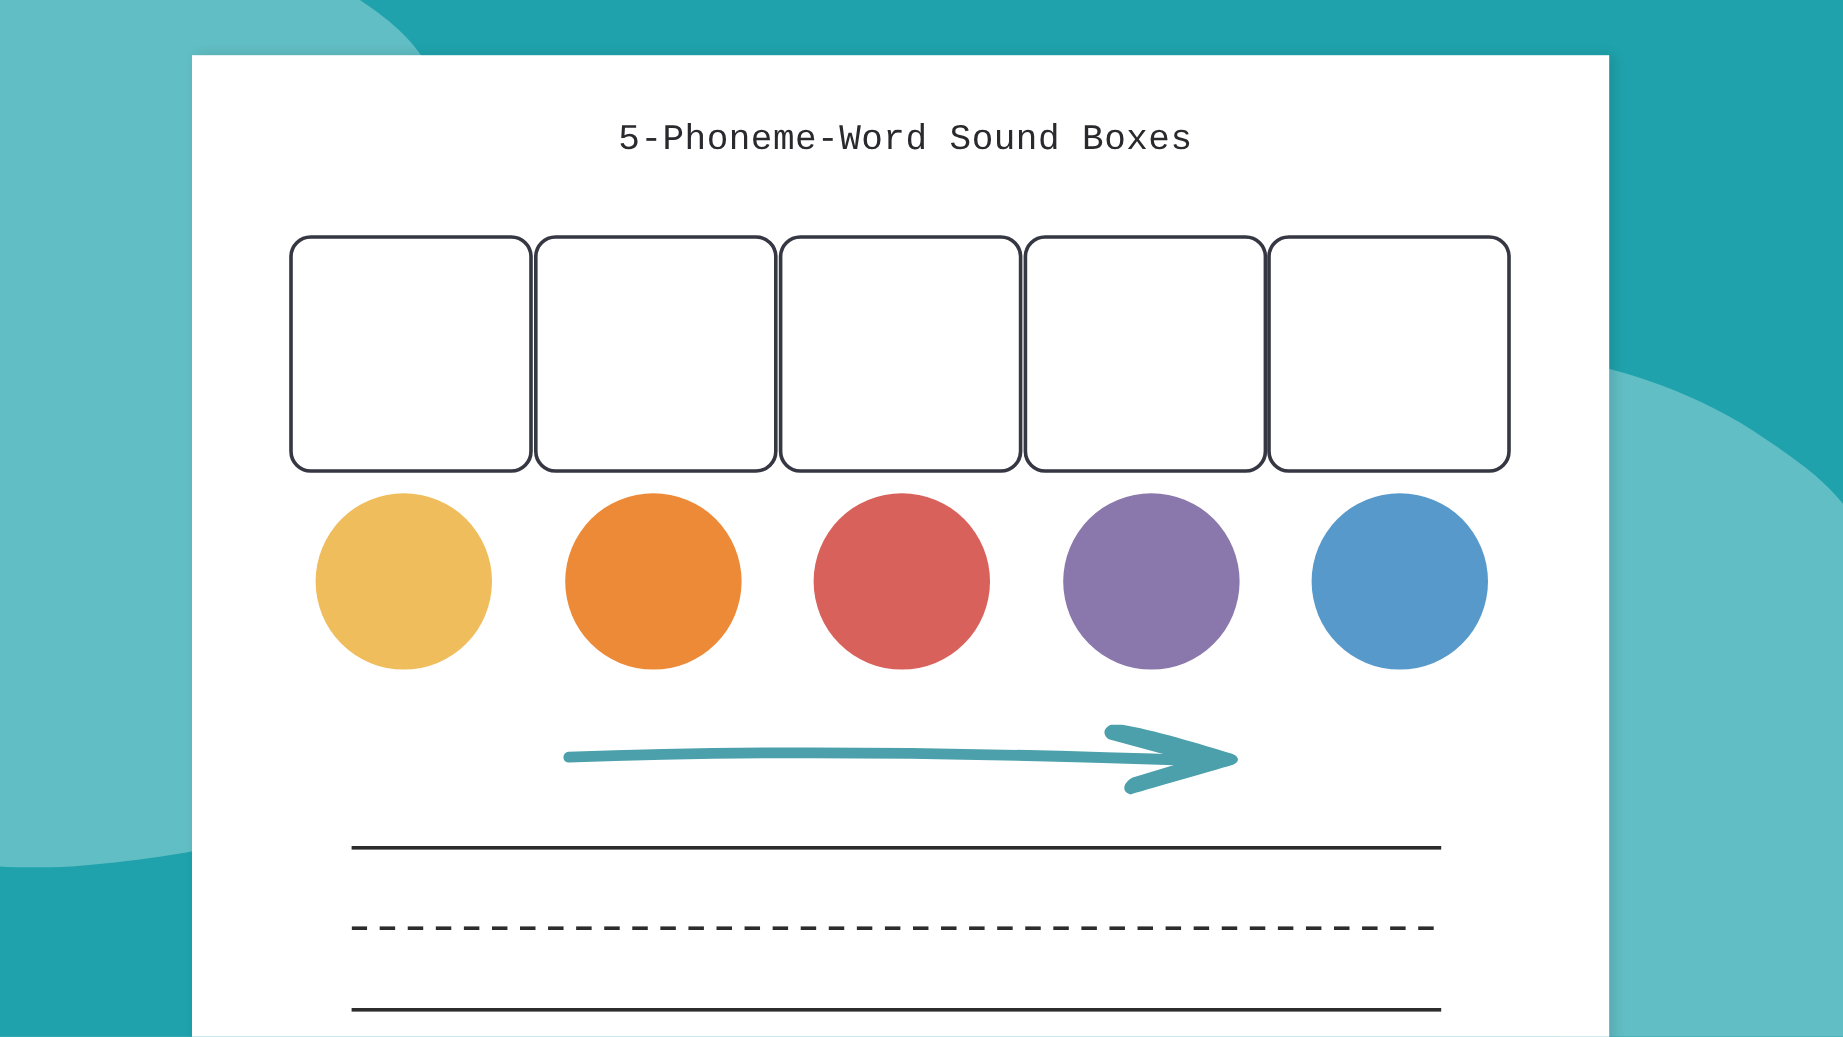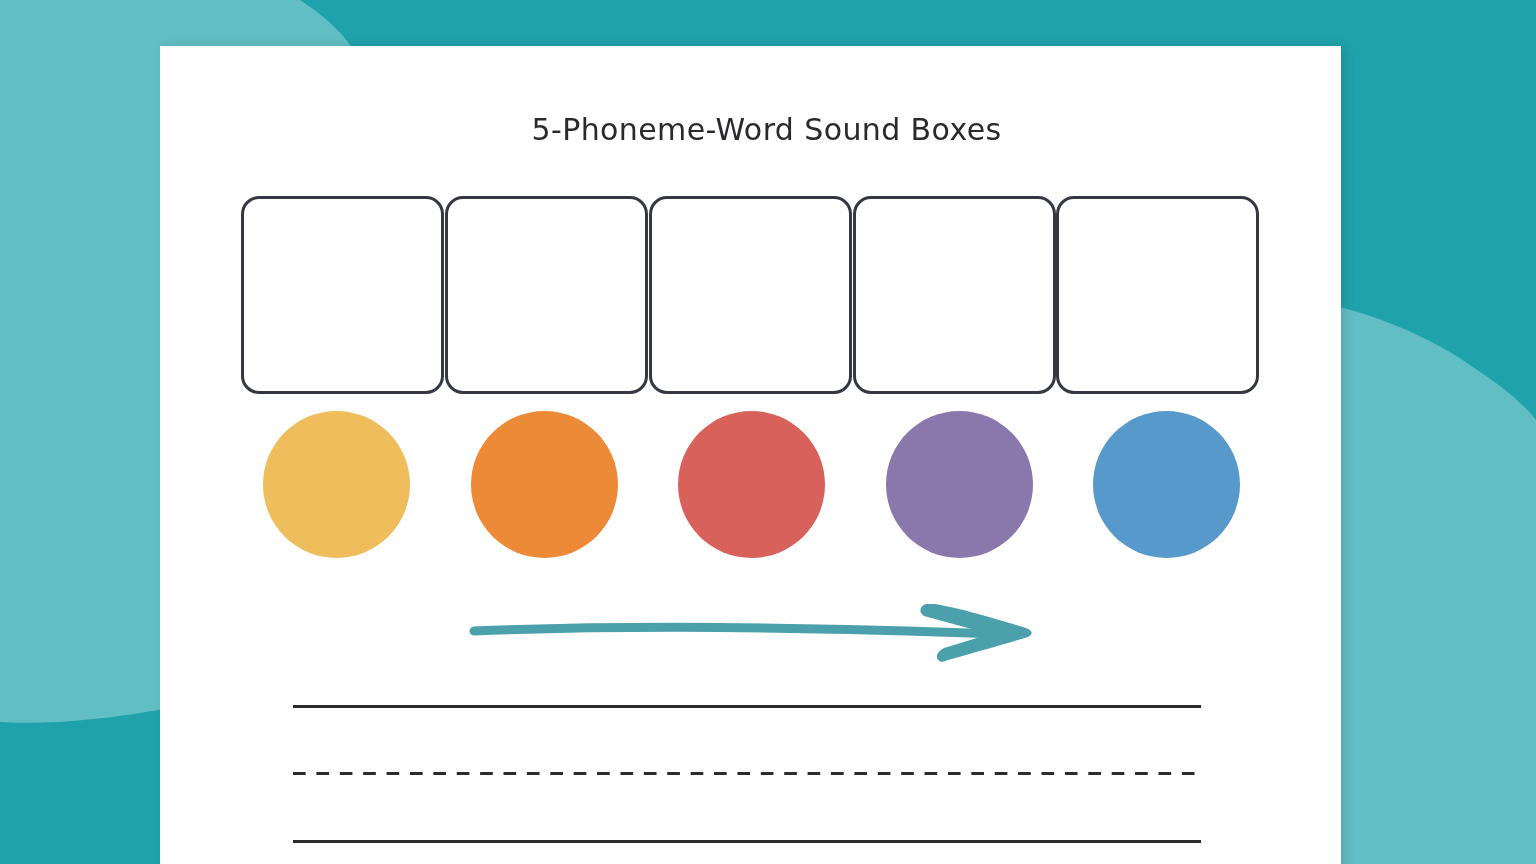--- a/index.html
+++ b/index.html
@@ -33,22 +33,23 @@
     .title {
       position: absolute;
       left: 0;
       top: 96px;
       width: 1501px;
       text-align: center;
       font-size: 30px;
       font-weight: normal;
       color: #2a2a2e;
       letter-spacing: 0.4px;
-      margin: 16px;
+      margin: 4px;
       padding-left: 0;
+      font-family: Liberation Mono, monospace;
     }
     .box {
       position: absolute;
       top: 196px;
       height: 192px;
       border: 3px solid #353743;
       border-radius: 18px;
       background: #ffffff;
       box-sizing: content-box;
     }

